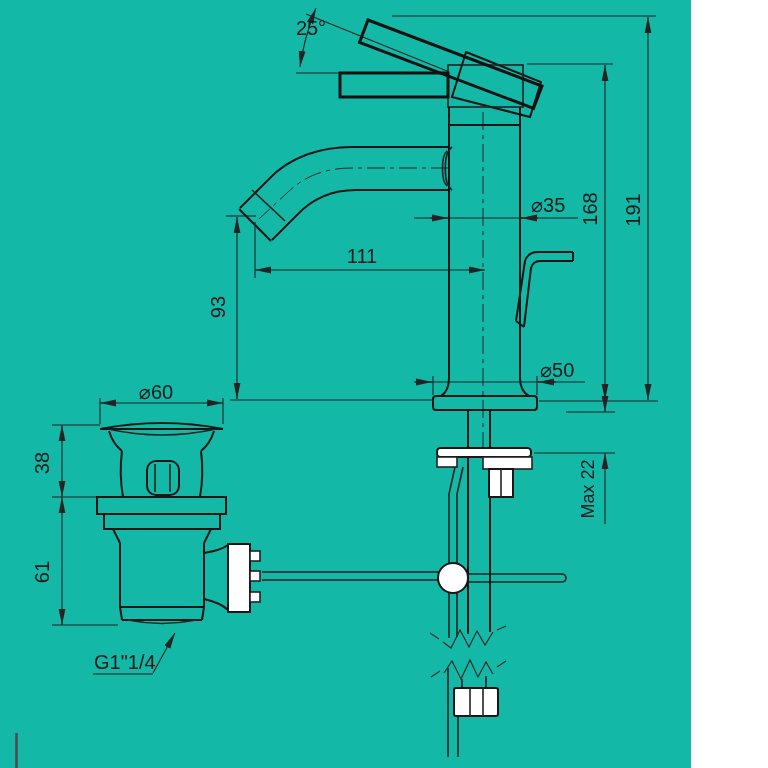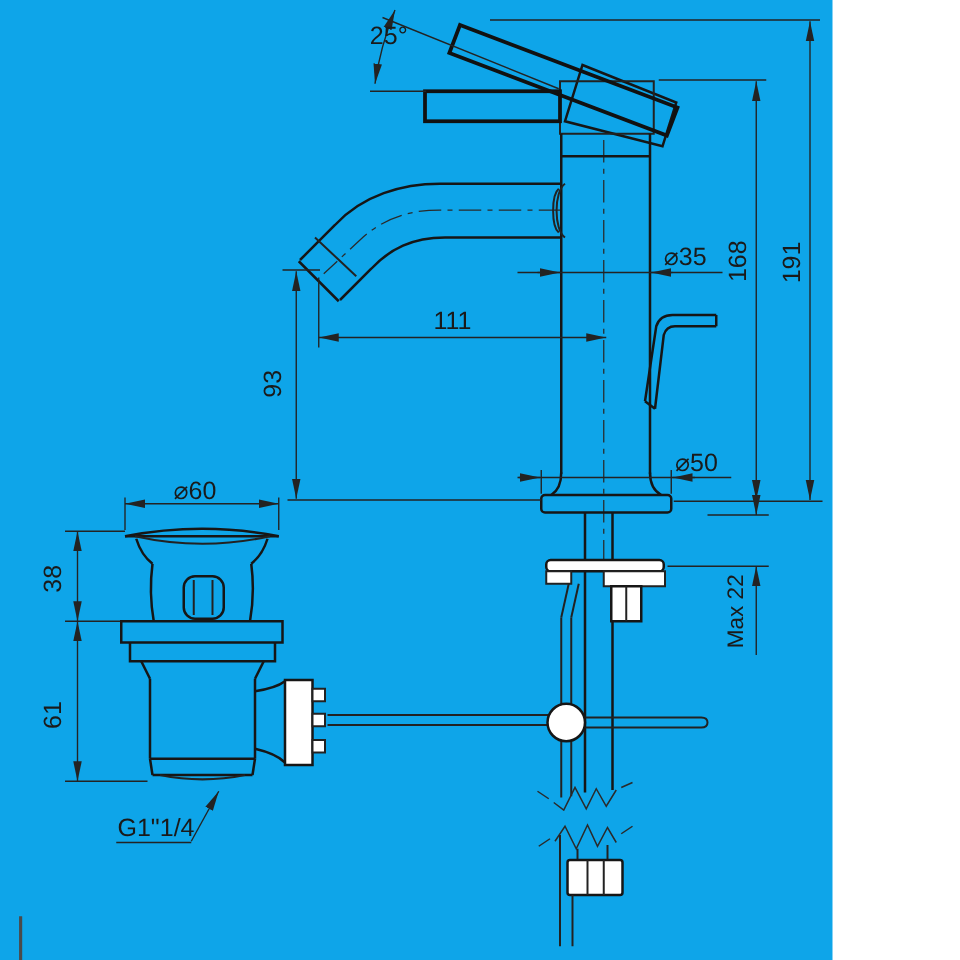--- a/index.html
+++ b/index.html
@@ -1,17 +1,17 @@
 <!DOCTYPE html>
 <html><head>
 <meta charset="utf-8">
 <style>
   html,body{margin:0;padding:0;background:#ffffff;}
-  .stage{position:relative;width:666px;height:768px;background:#0ea5e9;overflow:hidden;
-         font-family:"Liberation Sans","DejaVu Sans",sans-serif;}
+  .stage{position:relative;width:666px;height:768px;background:#14b8a6;overflow:hidden;
+         font-family:"Liberation Sans","DejaVu Sans",sans-serif;padding-left:25px;}
   svg{position:absolute;left:0;top:0;}
   svg text{fill:#1a1a1a;font-family:"Liberation Sans","DejaVu Sans",sans-serif;}
   .obj{stroke:#161616;fill:none;stroke-width:2;}
   .thick{stroke:#111;fill:none;stroke-width:3;}
   .thin{stroke:#222;fill:none;stroke-width:1.6;}
   .dim{stroke:#232323;fill:none;stroke-width:1.1;}
   .cl{stroke:#2a2a2a;fill:none;stroke-width:1;stroke-dasharray:18 5 4 5;}
   .wfill{fill:#ffffff;}
   .zz{stroke:#2a2a2a;fill:none;stroke-width:1.2;}
   .dtxt{font-size:20px;}

